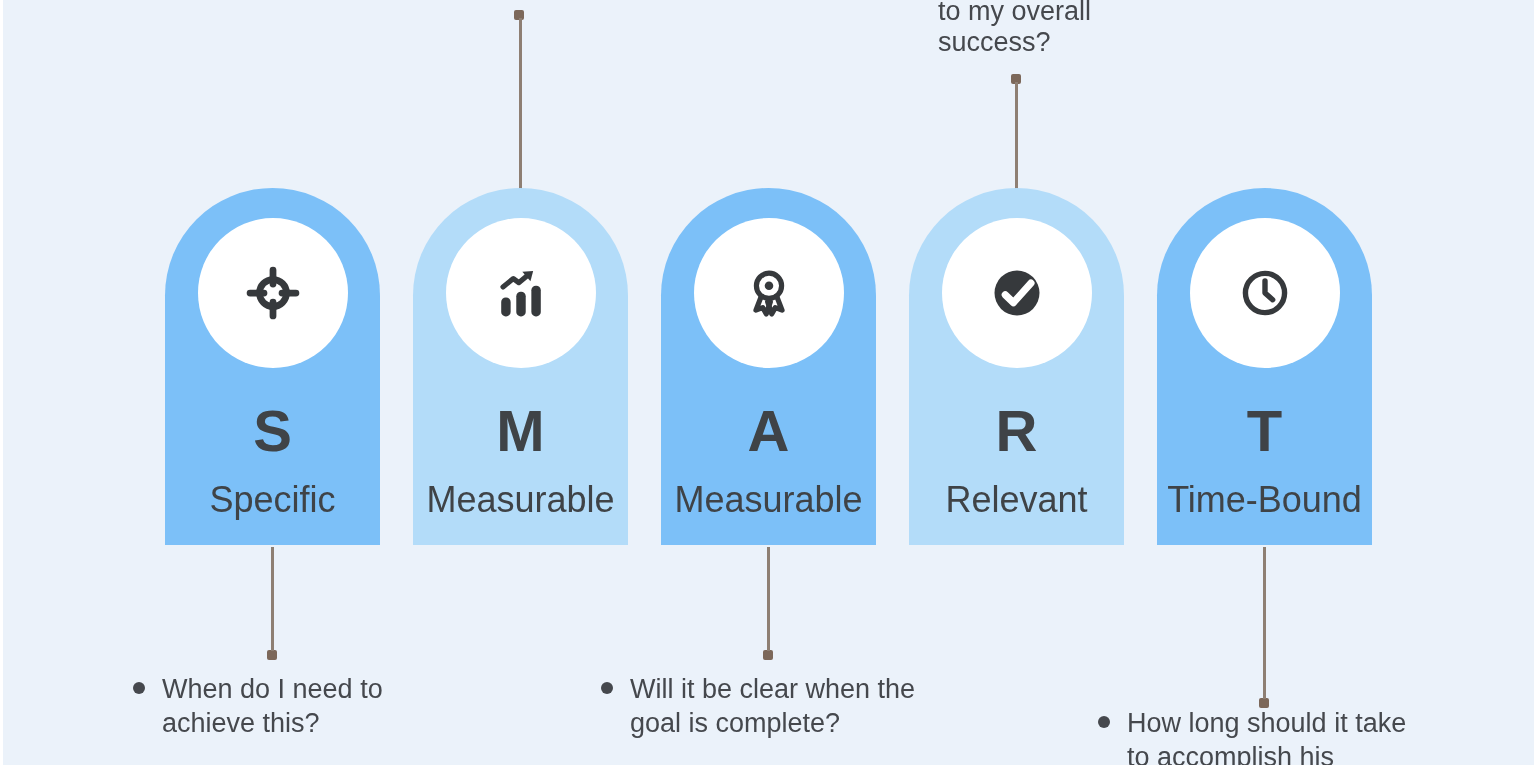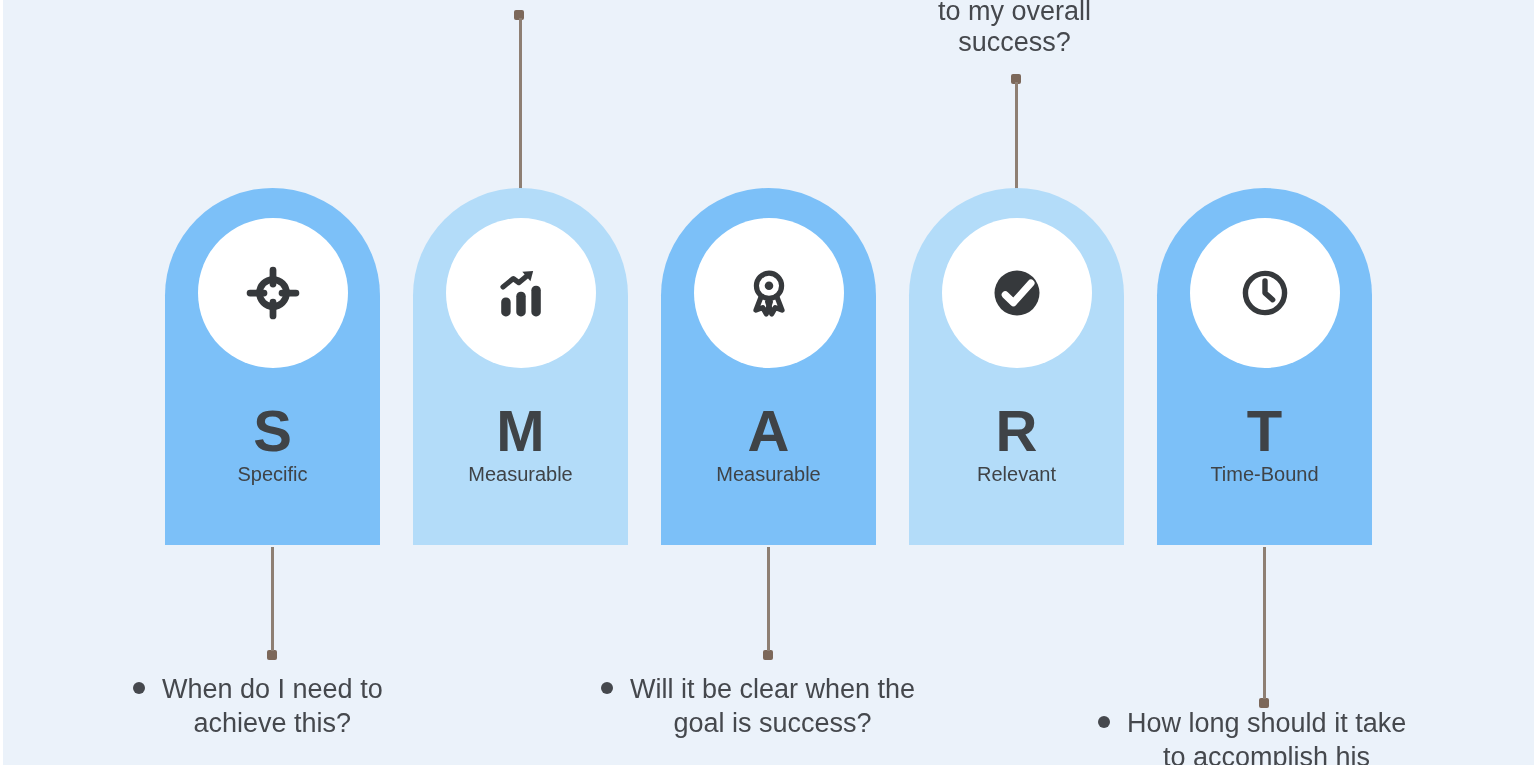--- a/index.html
+++ b/index.html
@@ -2,21 +2,20 @@
 <html style="--bg: #ebf2fa; --card-dark: #7cc0f8; --card-light: #b3dcf9; --circle: #ffffff; --ink: #36393c; --letter: #3f4347; --note: #45484d; --line: #8e7f73; --dot: #7c685a;"><head>
 <meta charset="utf-8">
 <style>
   html,body{margin:0;padding:0;background:#ffffff;}
   #canvas{
     position:relative;
     width:1540px;height:770px;
     background:var(--bg,#ebf2fa);
     overflow:hidden;
     font-family:"Liberation Sans",sans-serif;
-    text-align:center;
   }
   
   .edge{position:absolute;background:#ffffff;z-index:6;}
   .edge.left{left:0;top:0;width:3px;height:770px;}
   .edge.right{right:0;top:0;width:6px;height:770px;}
   .edge.bottom{left:0;bottom:0;width:1540px;height:5px;}
 
   
   .cards{position:absolute;left:165px;top:188px;display:flex;gap:33px;z-index:2;}
   .card{
@@ -30,21 +29,21 @@
     width:150px;height:150px;margin-top:30px;
     border-radius:50%;background:var(--circle,#ffffff);
     display:flex;align-items:center;justify-content:center;
   }
   .icon-circle svg{width:54px;height:54px;color:var(--ink,#36393c);}
   .letter{
     margin-top:34px;font-size:58px;font-weight:700;line-height:1;
     color:var(--letter,#3f4347);
   }
   .label{
-    margin-top:3px;font-size:20px;line-height:1.1;
+    margin-top:20px;font-size:36px;line-height:1.1;
     color:var(--letter,#3f4347);
   }
 
   
   .conn{position:absolute;width:3px;background:var(--line,#8e7f73);z-index:1;}
   .conn-dot{position:absolute;width:10px;height:10px;border-radius:2px;background:var(--dot,#7c685a);z-index:1;}
   #conn-m{left:519px;top:18px;height:171px;}
   #dot-m{left:514px;top:10px;}
   #conn-r{left:1015px;top:82px;height:107px;}
   #dot-r{left:1011px;top:74px;}
@@ -161,21 +160,21 @@
 
   <div class="bullet-note" id="note-specific">
     <span class="bullet-dot"></span>
     <span class="note" style="position:static">When do I need to
 achieve this?</span>
   </div>
 
   <div class="bullet-note" id="note-achievable">
     <span class="bullet-dot"></span>
     <span class="note" style="position:static">Will it be clear when the
-goal is success?</span>
+goal is complete?</span>
   </div>
 
   <div class="bullet-note" id="note-timebound">
     <span class="bullet-dot"></span>
     <span class="note" style="position:static">How long should it take
 to accomplish his</span>
   </div>
 
   <div class="edge left"></div>
   <div class="edge right"></div>

